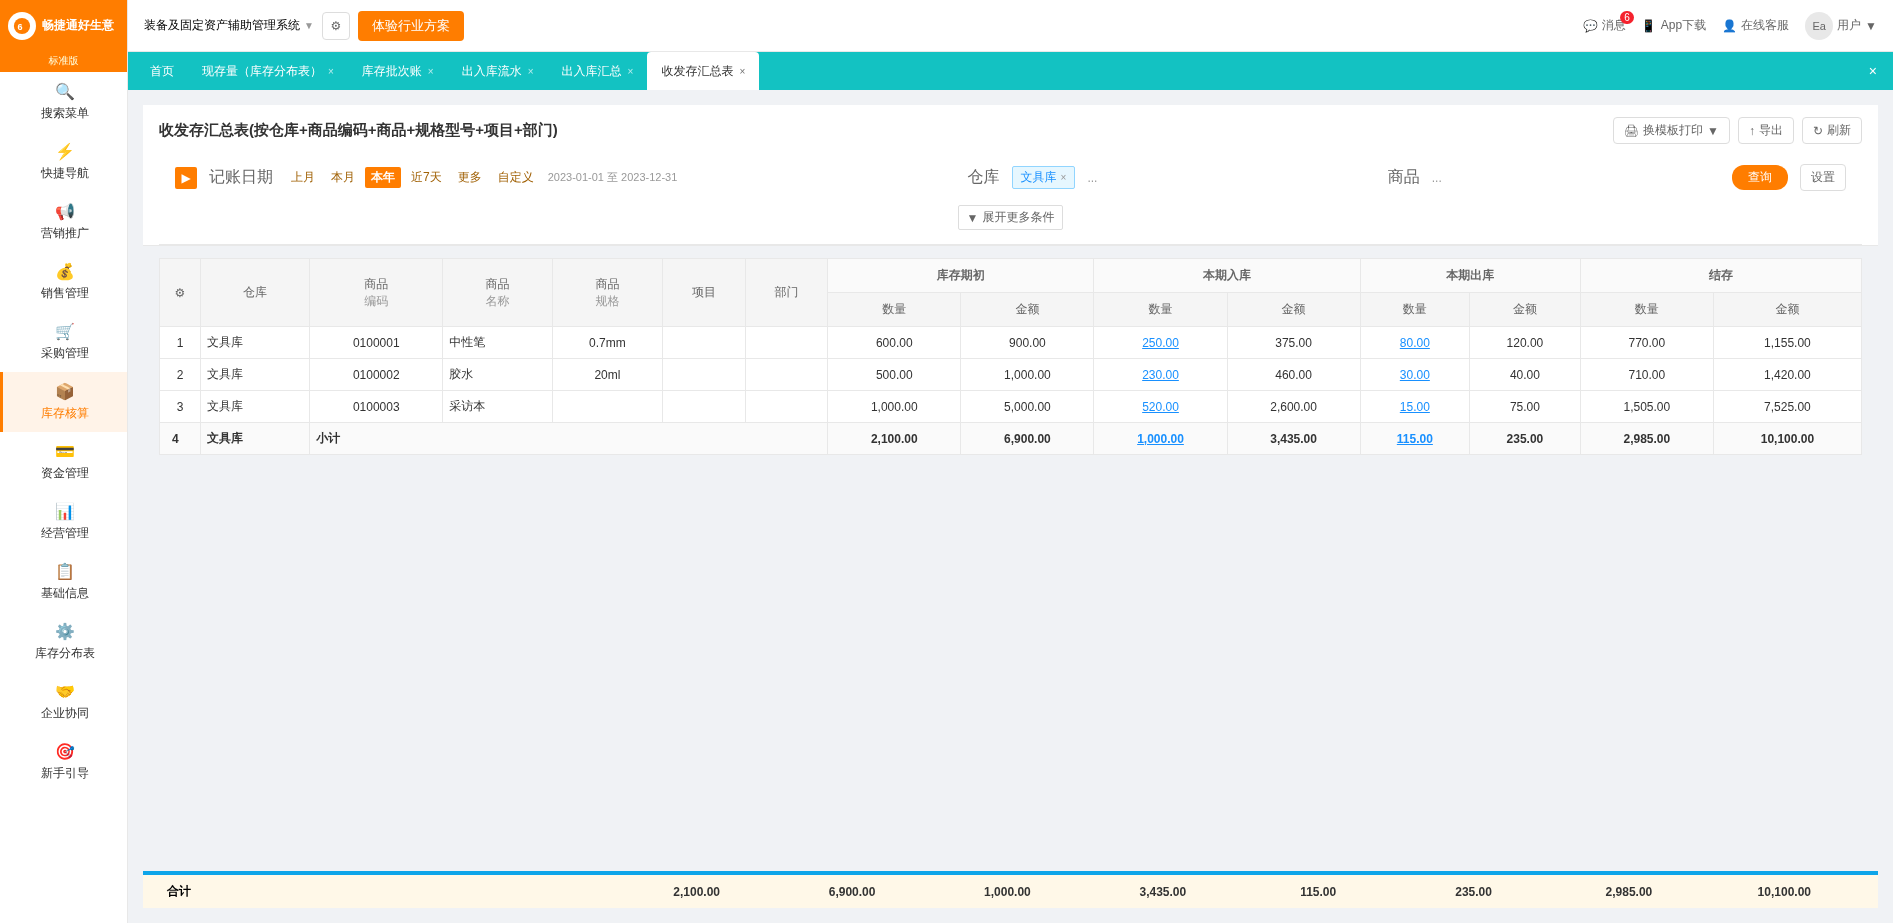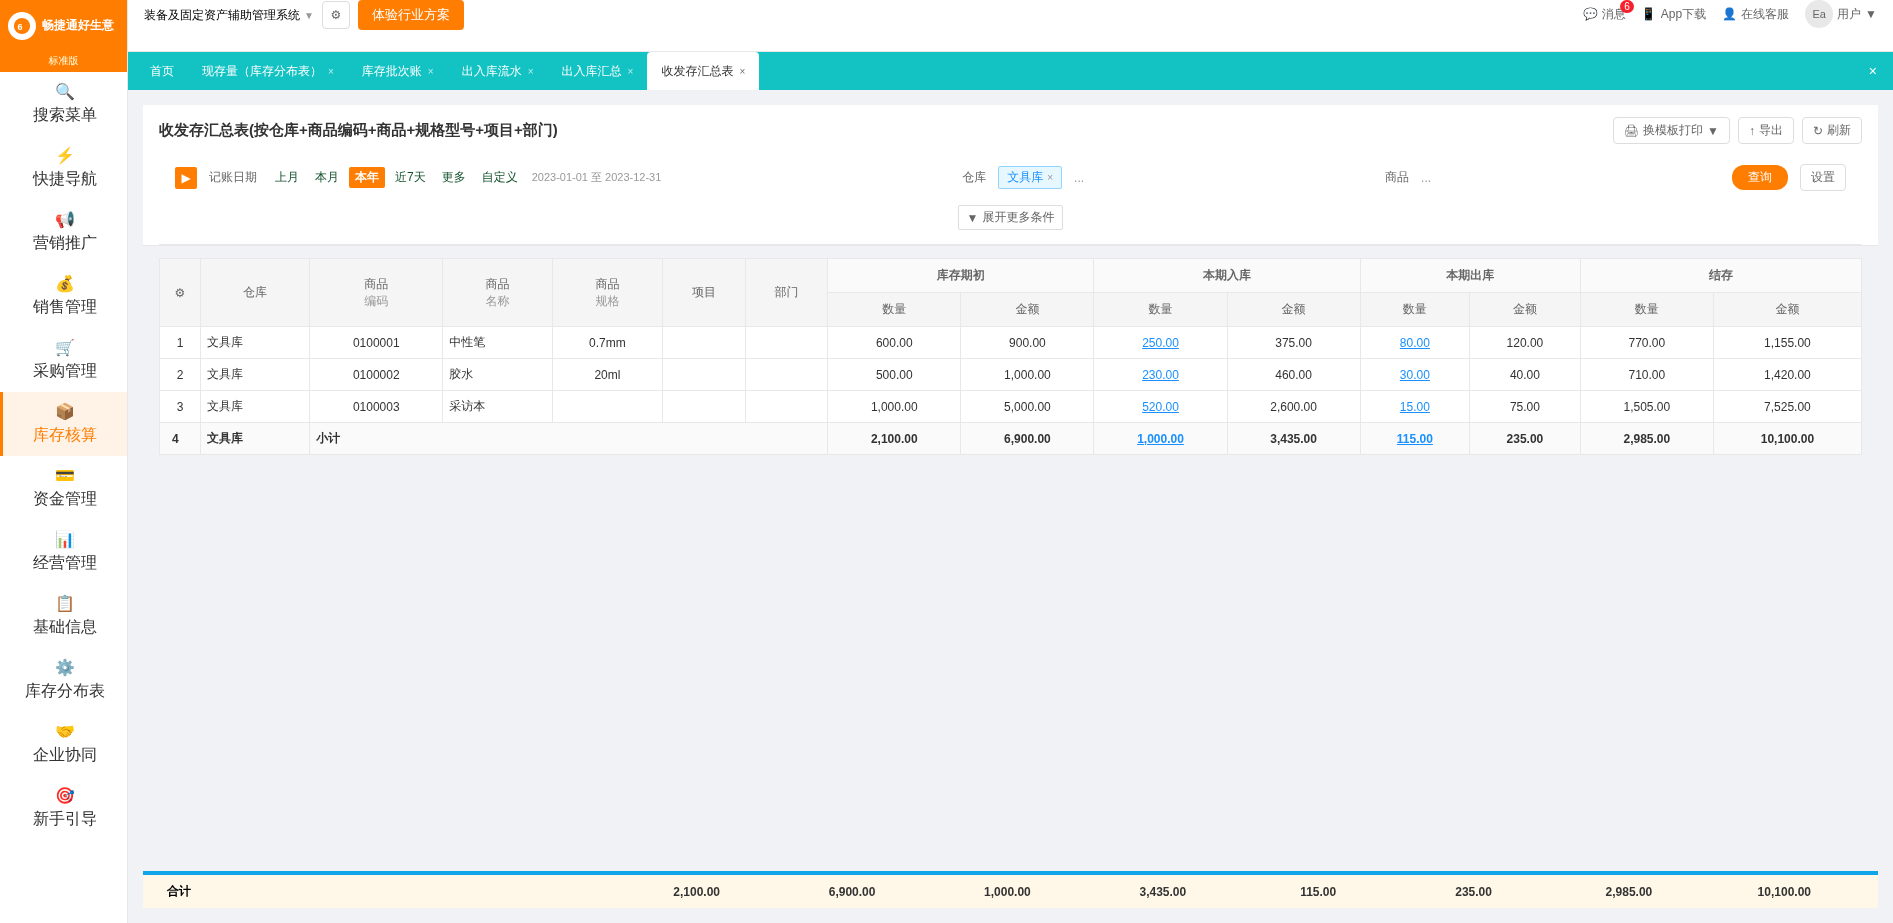--- a/index.html
+++ b/index.html
@@ -8,27 +8,27 @@
     
     .sidebar { width: 128px; background: #fff; display: flex; flex-direction: column; border-right: 1px solid #e8e8e8; flex-shrink: 0; }
     .sidebar-logo { background: #ff7d00; color: #fff; padding: 10px 8px; display: flex; align-items: center; gap: 6px; font-size: 13px; font-weight: bold; height: 52px; }
     .sidebar-logo-icon { width: 28px; height: 28px; background: #fff; border-radius: 50%; display: flex; align-items: center; justify-content: center; }
     .sidebar-logo-icon svg { width: 18px; height: 18px; }
     .sidebar-logo-text { font-size: 12px; line-height: 1.3; }
     .sidebar-edition { font-size: 10px; color: #ffd; text-align: center; padding: 2px 0 4px; background: #ff7d00; }
     .sidebar-item { display: flex; flex-direction: column; align-items: center; padding: 10px 4px; cursor: pointer; color: #333; font-size: 12px; gap: 4px; border-left: 3px solid transparent; }
     .sidebar-item.active { background: #fff3e8; color: #ff7d00; border-left-color: #ff7d00; }
     .sidebar-item-icon { font-size: 16px; }
-    .sidebar-item-label { font-size: 16px; }
+    .sidebar-item-label { font-size: 12px; }
 
     
     .main { flex: 1; display: flex; flex-direction: column; overflow: hidden; }
 
     
-    .header { background: #fff; height: 52px; display: flex; align-items: flex-start; justify-content: space-between; padding: 0 16px; border-bottom: 1px solid #e8e8e8; flex-shrink: 0; }
+    .header { background: #fff; height: 52px; display: flex; align-items: center; justify-content: space-between; padding: 0 16px; border-bottom: 1px solid #e8e8e8; flex-shrink: 0; }
     .header-left { display: flex; align-items: center; gap: 8px; }
     .header-dropdown { display: flex; align-items: center; gap: 4px; cursor: pointer; }
     .header-dropdown-arrow { color: #999; font-size: 10px; }
     .header-settings { width: 28px; height: 28px; border: 1px solid #ddd; border-radius: 4px; display: flex; align-items: center; justify-content: center; cursor: pointer; color: #666; }
     .header-trial { background: #ff7d00; color: #fff; padding: 6px 14px; border-radius: 4px; cursor: pointer; font-size: 13px; }
     .header-right { display: flex; align-items: center; gap: 16px; color: #666; font-size: 12px; }
     .header-right-item { display: flex; align-items: center; gap: 4px; cursor: pointer; position: relative; }
     .badge { background: #f5222d; color: #fff; border-radius: 8px; padding: 1px 4px; font-size: 10px; position: absolute; top: -6px; right: -8px; }
     .user-avatar { width: 28px; height: 28px; background: #e8e8e8; border-radius: 50%; display: flex; align-items: center; justify-content: center; font-size: 11px; color: #666; }
 
@@ -46,23 +46,23 @@
     .page-title-row { display: flex; align-items: center; justify-content: space-between; margin-bottom: 10px; }
     .page-title { font-size: 15px; font-weight: bold; color: #333; }
     .page-actions { display: flex; align-items: center; gap: 8px; }
     .btn-action { display: flex; align-items: center; gap: 4px; padding: 4px 10px; border: 1px solid #ddd; border-radius: 4px; cursor: pointer; font-size: 12px; color: #666; background: #fff; }
     .btn-primary { background: #ff7d00; color: #fff; border-color: #ff7d00; padding: 4px 16px; border-radius: 12px; cursor: pointer; font-size: 12px; }
 
     
     .filter-area { padding: 10px 16px; background: #fff; border-bottom: 1px solid #e8e8e8; }
     .filter-row { display: flex; align-items: center; gap: 12px; flex-wrap: wrap; }
     .filter-toggle { width: 22px; height: 22px; background: #ff7d00; color: #fff; display: flex; align-items: center; justify-content: center; border-radius: 2px; cursor: pointer; font-size: 12px; flex-shrink: 0; }
-    .filter-label { color: #666; font-size: 12px; white-space: nowrap; }
+    .filter-label { color: #666; font-size: 16px; white-space: nowrap; }
     .date-options { display: flex; align-items: center; gap: 4px; }
-    .date-opt { padding: 2px 6px; cursor: pointer; color: #14532d; border-radius: 2px; font-size: 12px; }
+    .date-opt { padding: 2px 6px; cursor: pointer; color: #a16207; border-radius: 2px; font-size: 12px; }
     .date-opt.active { background: #ff7d00; color: #fff; border-radius: 2px; font-weight: bold; }
     .date-range { font-size: 11px; color: #999; margin-left: 4px; }
     .warehouse-tag { display: flex; align-items: center; gap: 4px; background: #e6f7ff; border: 1px solid #91d5ff; border-radius: 2px; padding: 2px 8px; color: #1890ff; font-size: 12px; }
     .warehouse-tag-close { cursor: pointer; color: #999; font-size: 10px; }
     .filter-more { color: #999; cursor: pointer; font-size: 12px; }
     .filter-expand { display: flex; align-items: center; gap: 4px; color: #666; cursor: pointer; font-size: 12px; border: 1px solid #ddd; border-radius: 2px; padding: 3px 8px; background: #fff; margin: 8px 0 4px; width: fit-content; margin-left: auto; margin-right: auto; }
 
     
     .table-container { flex: 1; padding: 12px 16px; overflow: auto; }
     .data-table { width: 100%; border-collapse: collapse; background: #fff; font-size: 12px; }

